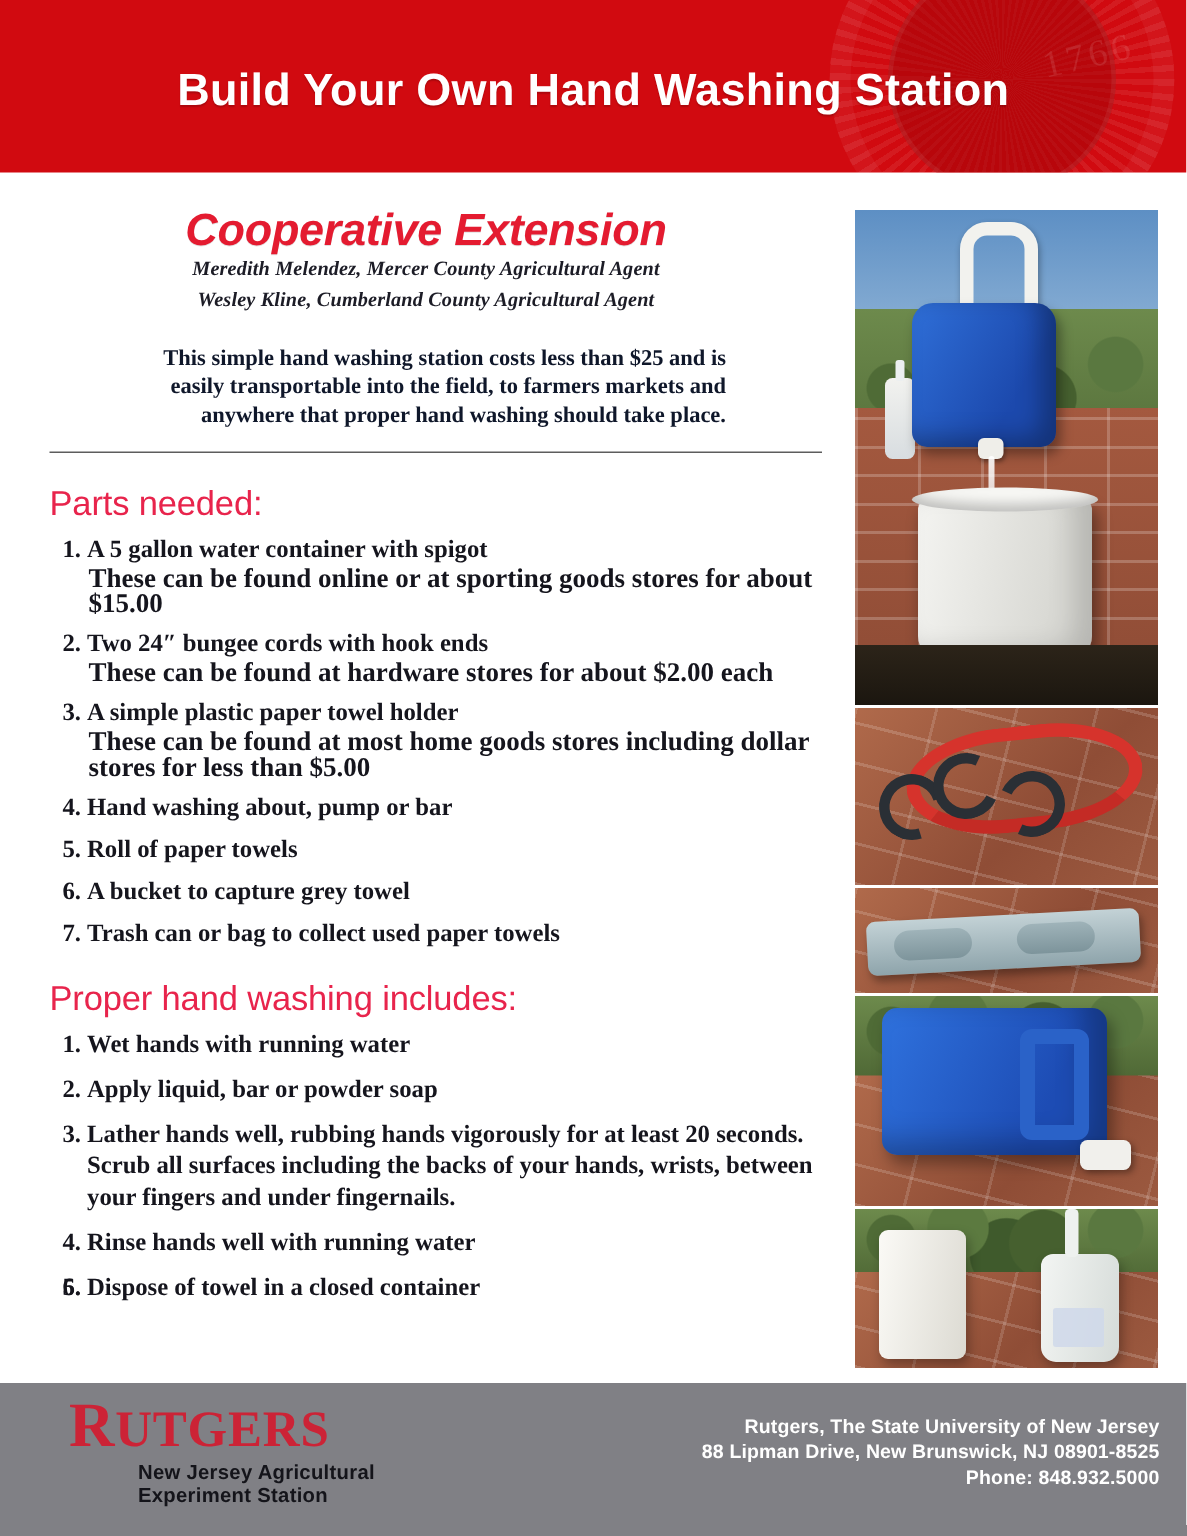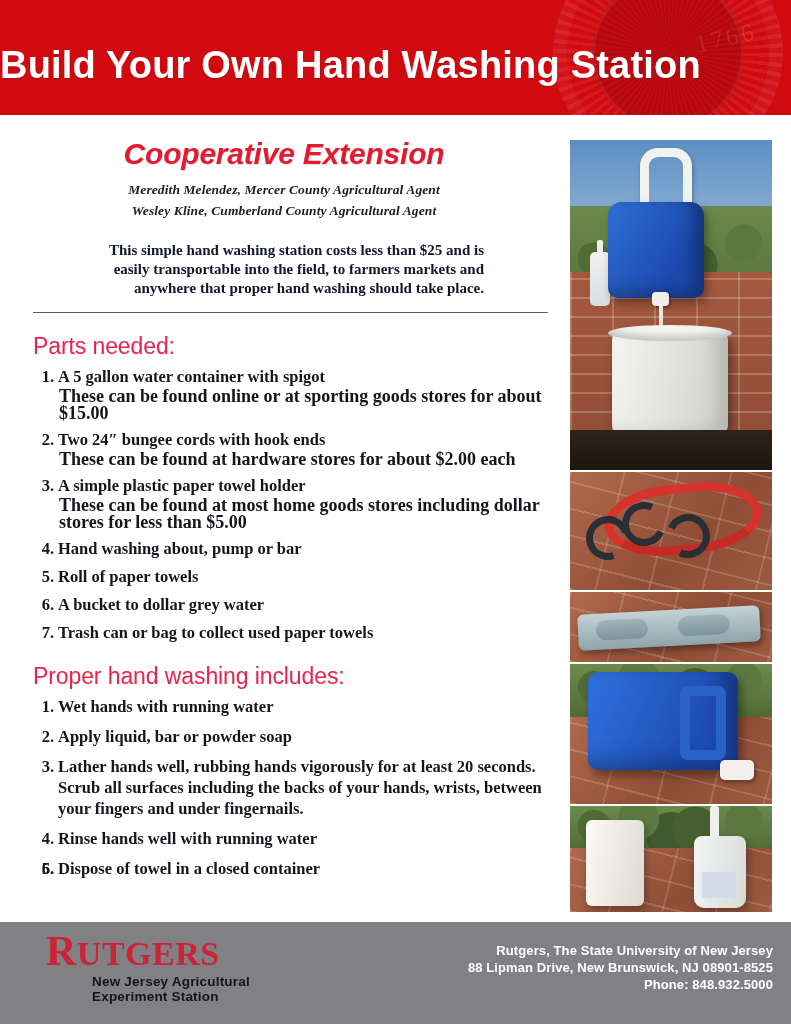--- a/index.html
+++ b/index.html
@@ -56,25 +56,25 @@
     font-family: "Liberation Serif", serif;
     font-size: 25px;
     letter-spacing: 3px;
     color: rgba(255,255,255,0.10);
     transform: rotate(-13deg);
   }
   .header-title {
     position: absolute;
     left: 0; right: 0;
     top: 44px;
-    text-align: left;
+    text-align: center;
     color: #ffffff;
     font-family: "Liberation Sans", sans-serif;
     font-weight: bold;
-    font-size: 38px;
+    font-size: 30px;
     letter-spacing: 0.2px;
     text-shadow: 0 1px 1px rgba(0,0,0,0.18);
   }
 
   
   .content {
     position: absolute;
     left: 0; top: 115px;
     width: 568px;
     height: 807px;
@@ -91,21 +91,20 @@
     letter-spacing: -0.2px;
     text-shadow: 0 1px 0 rgba(0,0,0,0.12);
   }
   .author {
     text-align: center;
     font-family: "Liberation Serif", serif;
     font-style: italic;
     font-weight: bold;
     font-size: 13.5px;
     color: #1c1c26;
-    margin-top: 11px;
     letter-spacing: 0.1px;
   }
   .author + .author { margin-top: 5px; }
 
   .intro {
     margin: 22px auto 0 auto;
     width: 400px;
     text-align: right;
     font-family: "Liberation Serif", serif;
     font-weight: bold;
@@ -455,21 +454,21 @@
     <li>
       <span class="num">4.</span>
       <span>Hand washing about, pump or bar</span>
     </li>
     <li>
       <span class="num">5.</span>
       <span>Roll of paper towels</span>
     </li>
     <li>
       <span class="num">6.</span>
-      <span>A bucket to dollar grey water</span>
+      <span>A bucket to capture grey towel</span>
     </li>
     <li>
       <span class="num">7.</span>
       <span>Trash can or bag to collect used paper towels</span>
     </li>
   </ol>
 
   <div class="section-head second">Proper hand washing includes:</div>
   <ol class="steps wash">
     <li>

